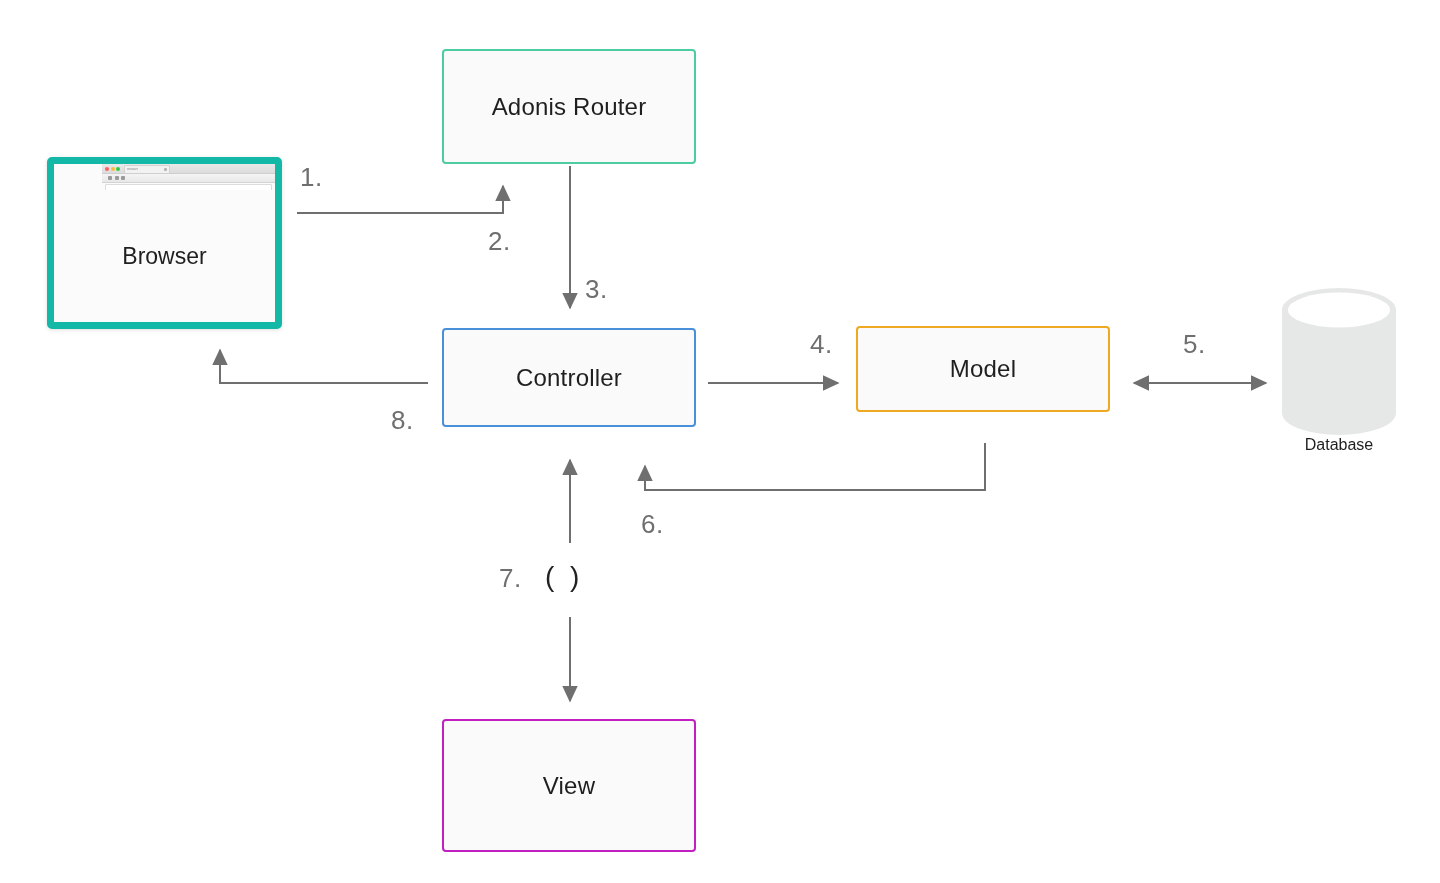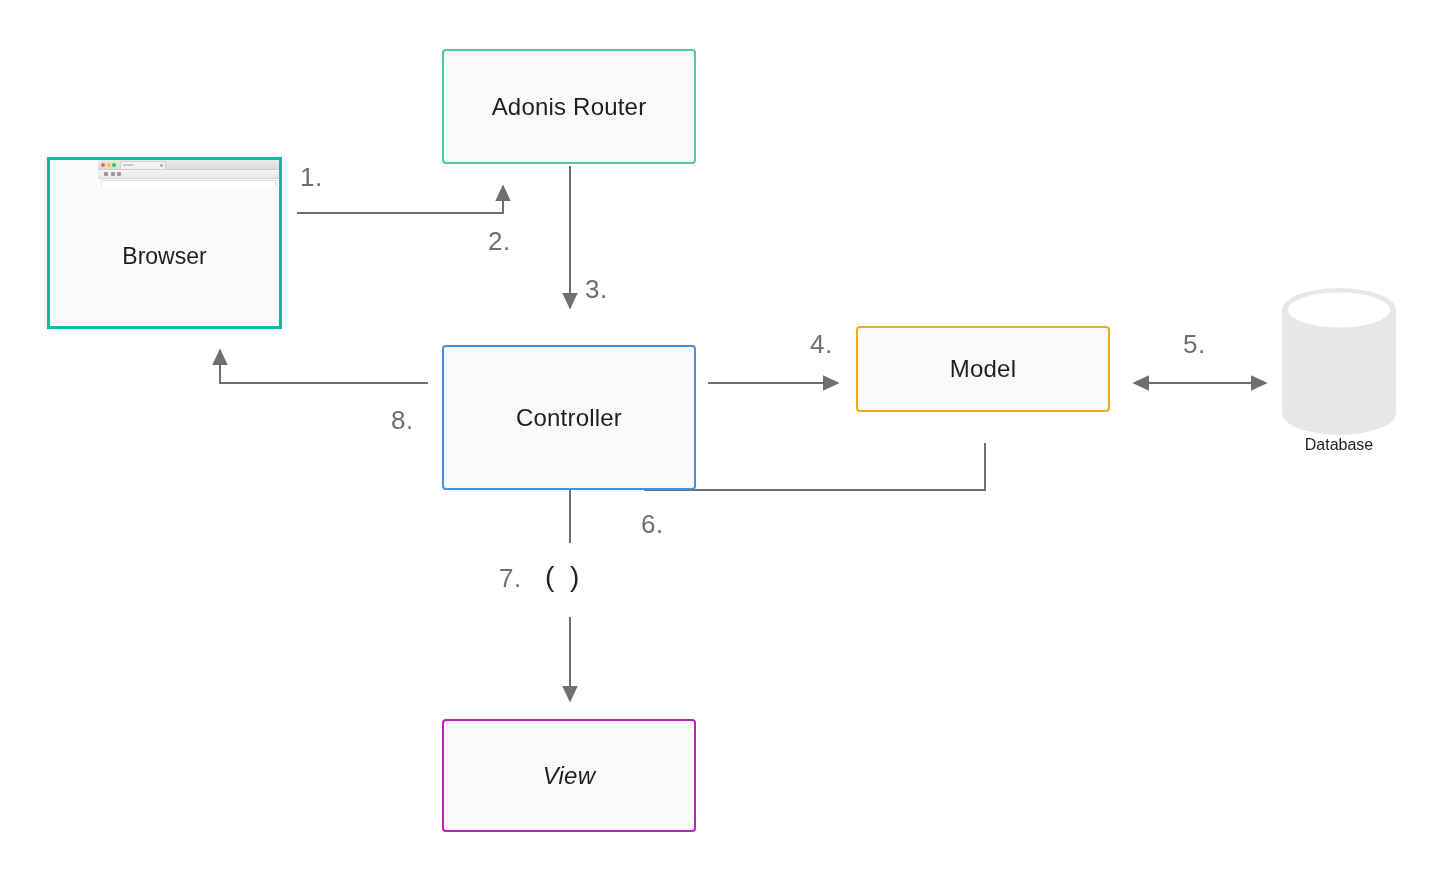--- a/index.html
+++ b/index.html
@@ -30,35 +30,35 @@
     border-width: 2px;
     border-style: solid;
   }
   .node .node-label {
     font-size: 24px;
     color: #1f1f1f;
     letter-spacing: 0.2px;
     font-weight: 400;
   }
   #node-router { left: 442px; top: 49px;  width: 254px; height: 115px; }
-  #node-controller { left: 442px; top: 345px; width: 254px; height: 145px; }
+  #node-controller { left: 442px; top: 328px; width: 254px; height: 99px; }
   #node-model { left: 856px; top: 326px; width: 254px; height: 86px; }
-  #node-view { left: 442px; top: 719px; width: 254px; height: 113px; font-style: italic; }
+  #node-view { left: 442px; top: 719px; width: 254px; height: 133px; }
 
   
   #browser-window {
     position: absolute;
     left: 47px;
     top: 157px;
     width: 235px;
     height: 172px;
     box-sizing: border-box;
     background: #fbfbfb;
-    border: 3px solid #14b8a6;
-    border-radius: 0;
+    border: 7px solid #14b8a6;
+    border-radius: 5px;
     box-shadow: 0 1px 4px rgba(0,0,0,0.13);
     overflow: hidden;
     padding-left: 48px;
   }
   #browser-tabbar {
     height: 10px;
     background: linear-gradient(#e9e9e9, #dcdcdc);
     border-bottom: 1px solid #cfcfcf;
     display: flex;
     align-items: center;

